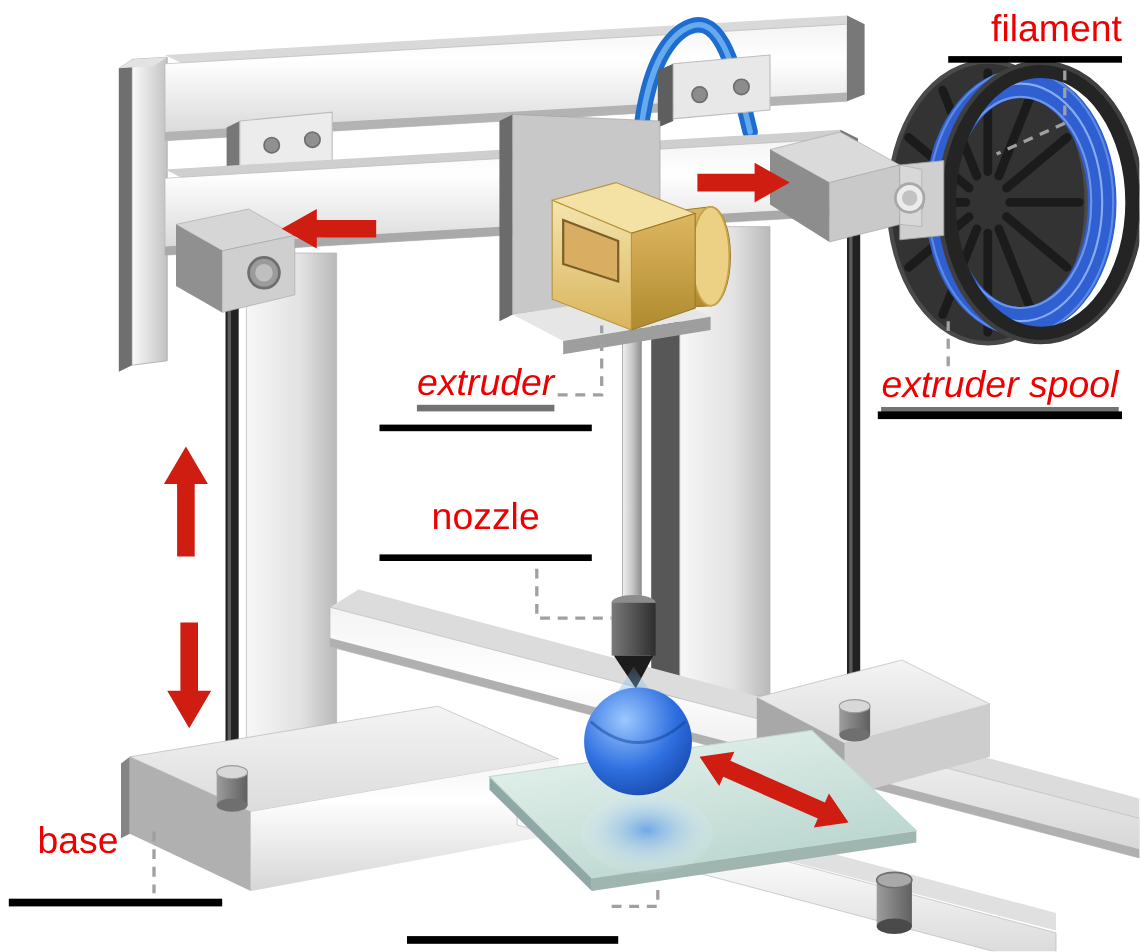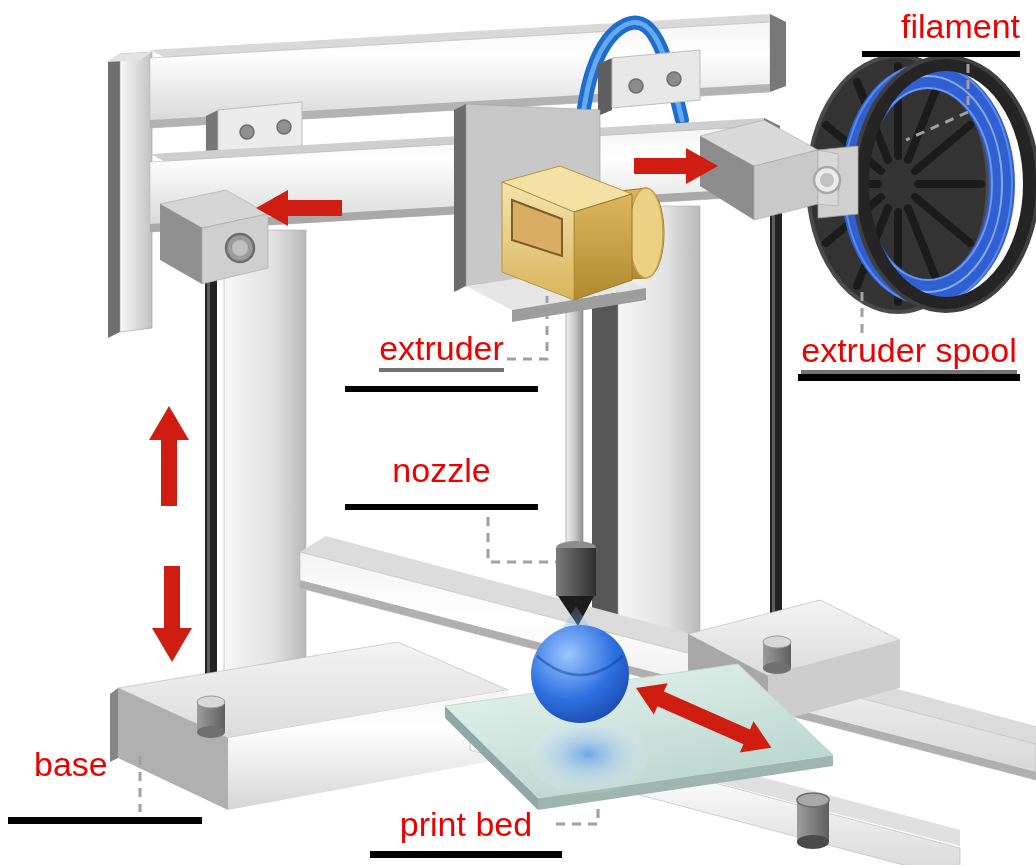--- a/index.html
+++ b/index.html
@@ -1,20 +1,20 @@
 <!DOCTYPE html>
 <html style="--label-red: #ee0000; --arrow-red: #cf1d11; --filament-blue: #2f5fd0; --tube-blue: #1d6dd0; --sphere-blue: #2a6ad8; --underline-black: #000000; --connector-gray: #a0a0a0;"><head>
 <meta charset="utf-8">
 <style>
   html,body{margin:0;padding:0;background:#ffffff;}
   #stage{position:relative;width:1036px;height:865px;overflow:hidden;
          font-family:"Liberation Sans",sans-serif;background:#fff;}
   #stage svg{position:absolute;left:0;top:0;}
   .lbl{position:absolute;font-size:34px;line-height:1.2;color:var(--label-red,#ee0000);}
-  .lbl .u{border-bottom:4px solid #737373;padding-bottom:1px;}
+  .lbl .u{border-bottom:6px solid #737373;padding-bottom:1px;font-style:italic;}
   .ctr{text-align:center;}
   .rgt{text-align:right;}
   .bar{position:absolute;background:var(--underline-black,#000);}
 </style>
 </head>
 <body>
 
 <div id="stage">
 
 <svg width="1036" height="865" viewBox="0 0 1036 865">
@@ -277,16 +277,15 @@
 
 <div class="lbl ctr" style="left:345px;top:328px;width:193px;"><span class="u">extruder</span></div>
 <div class="bar" style="left:345px;top:386px;width:193px;height:6px;"></div>
 
 <div class="lbl ctr" style="left:345px;top:450px;width:193px;text-align:center;"><span>nozzle</span></div>
 <div class="bar" style="left:345px;top:504px;width:193px;height:6px;"></div>
 
 <div class="lbl" style="left:34px;top:744px;"><span>base</span></div>
 <div class="bar" style="left:8px;top:817px;width:194px;height:7px;"></div>
 
-<div class="lbl ctr" style="left:370px;top:804px;width:192px;"><span>print bed</span></div>
 <div class="bar" style="left:370px;top:851px;width:192px;height:7px;"></div>
 
 </div>
 
 </body></html>

